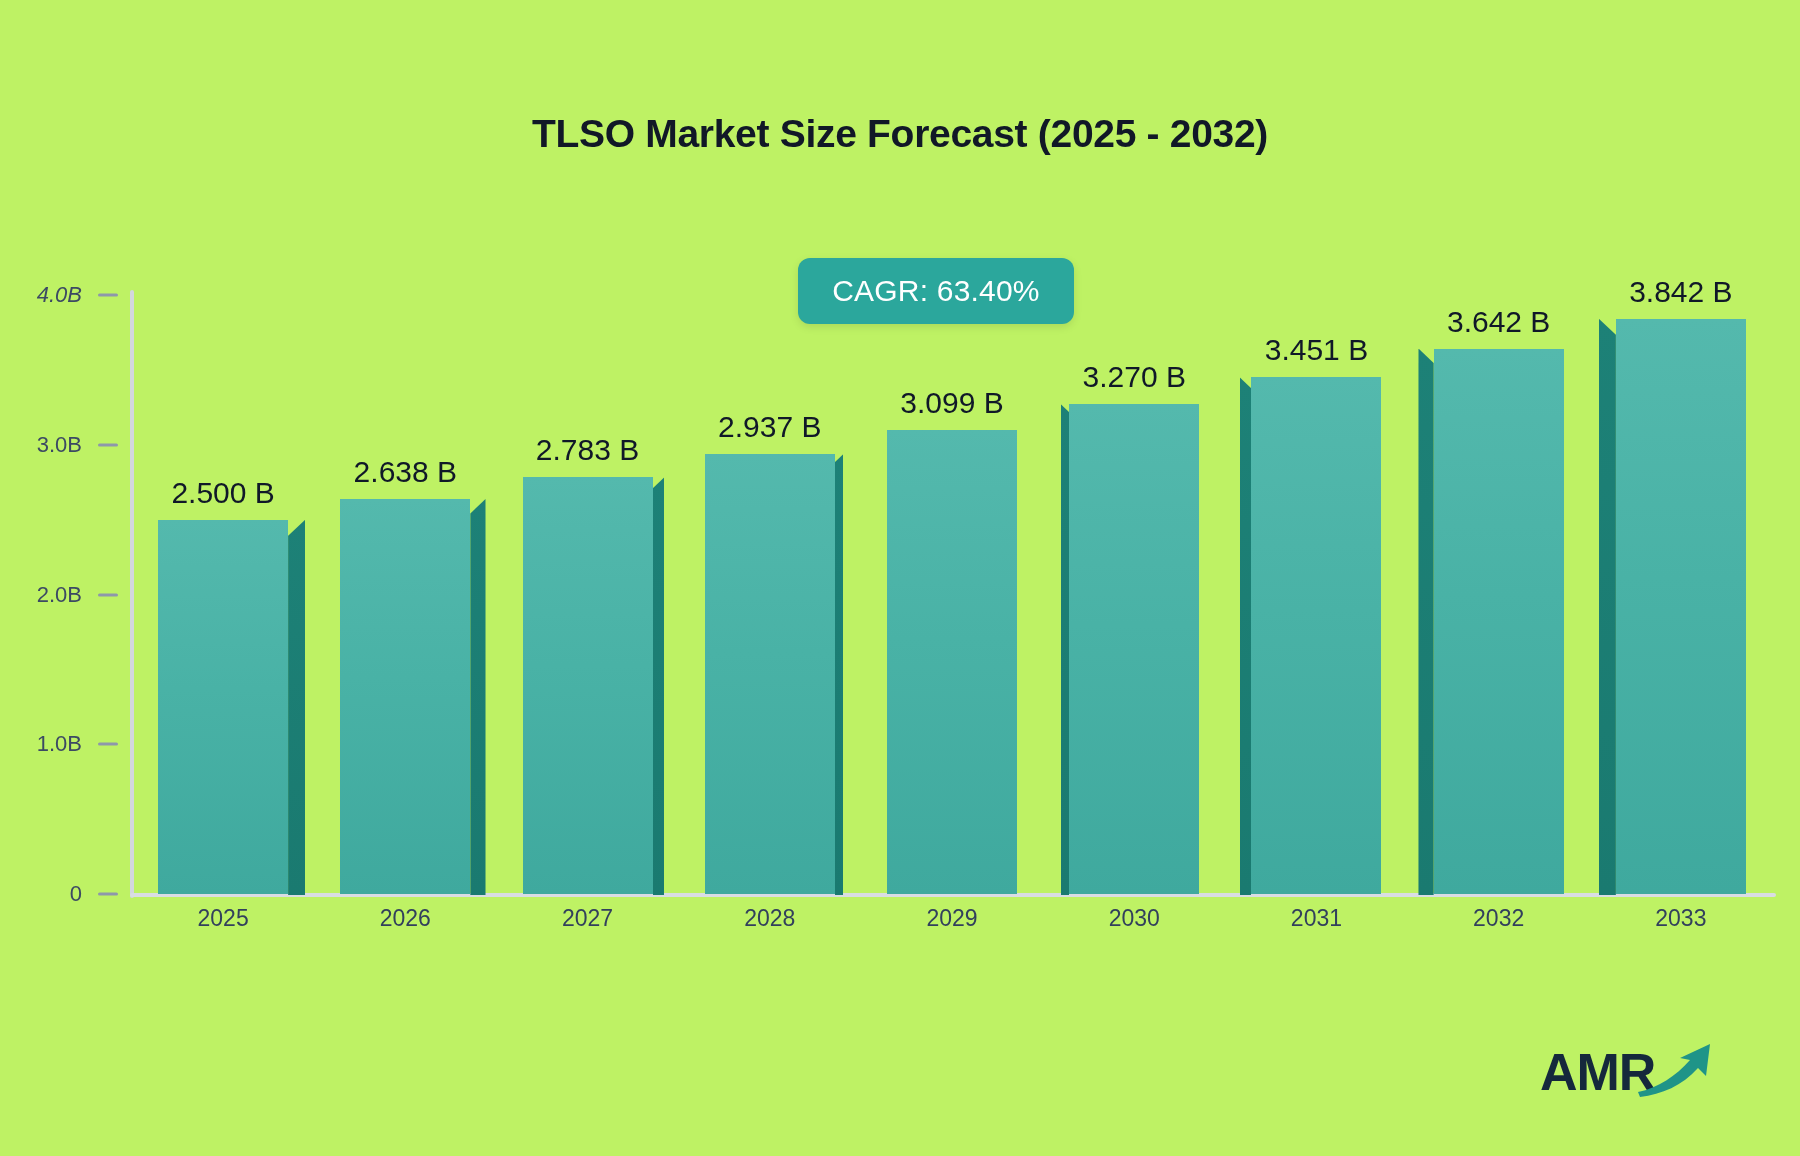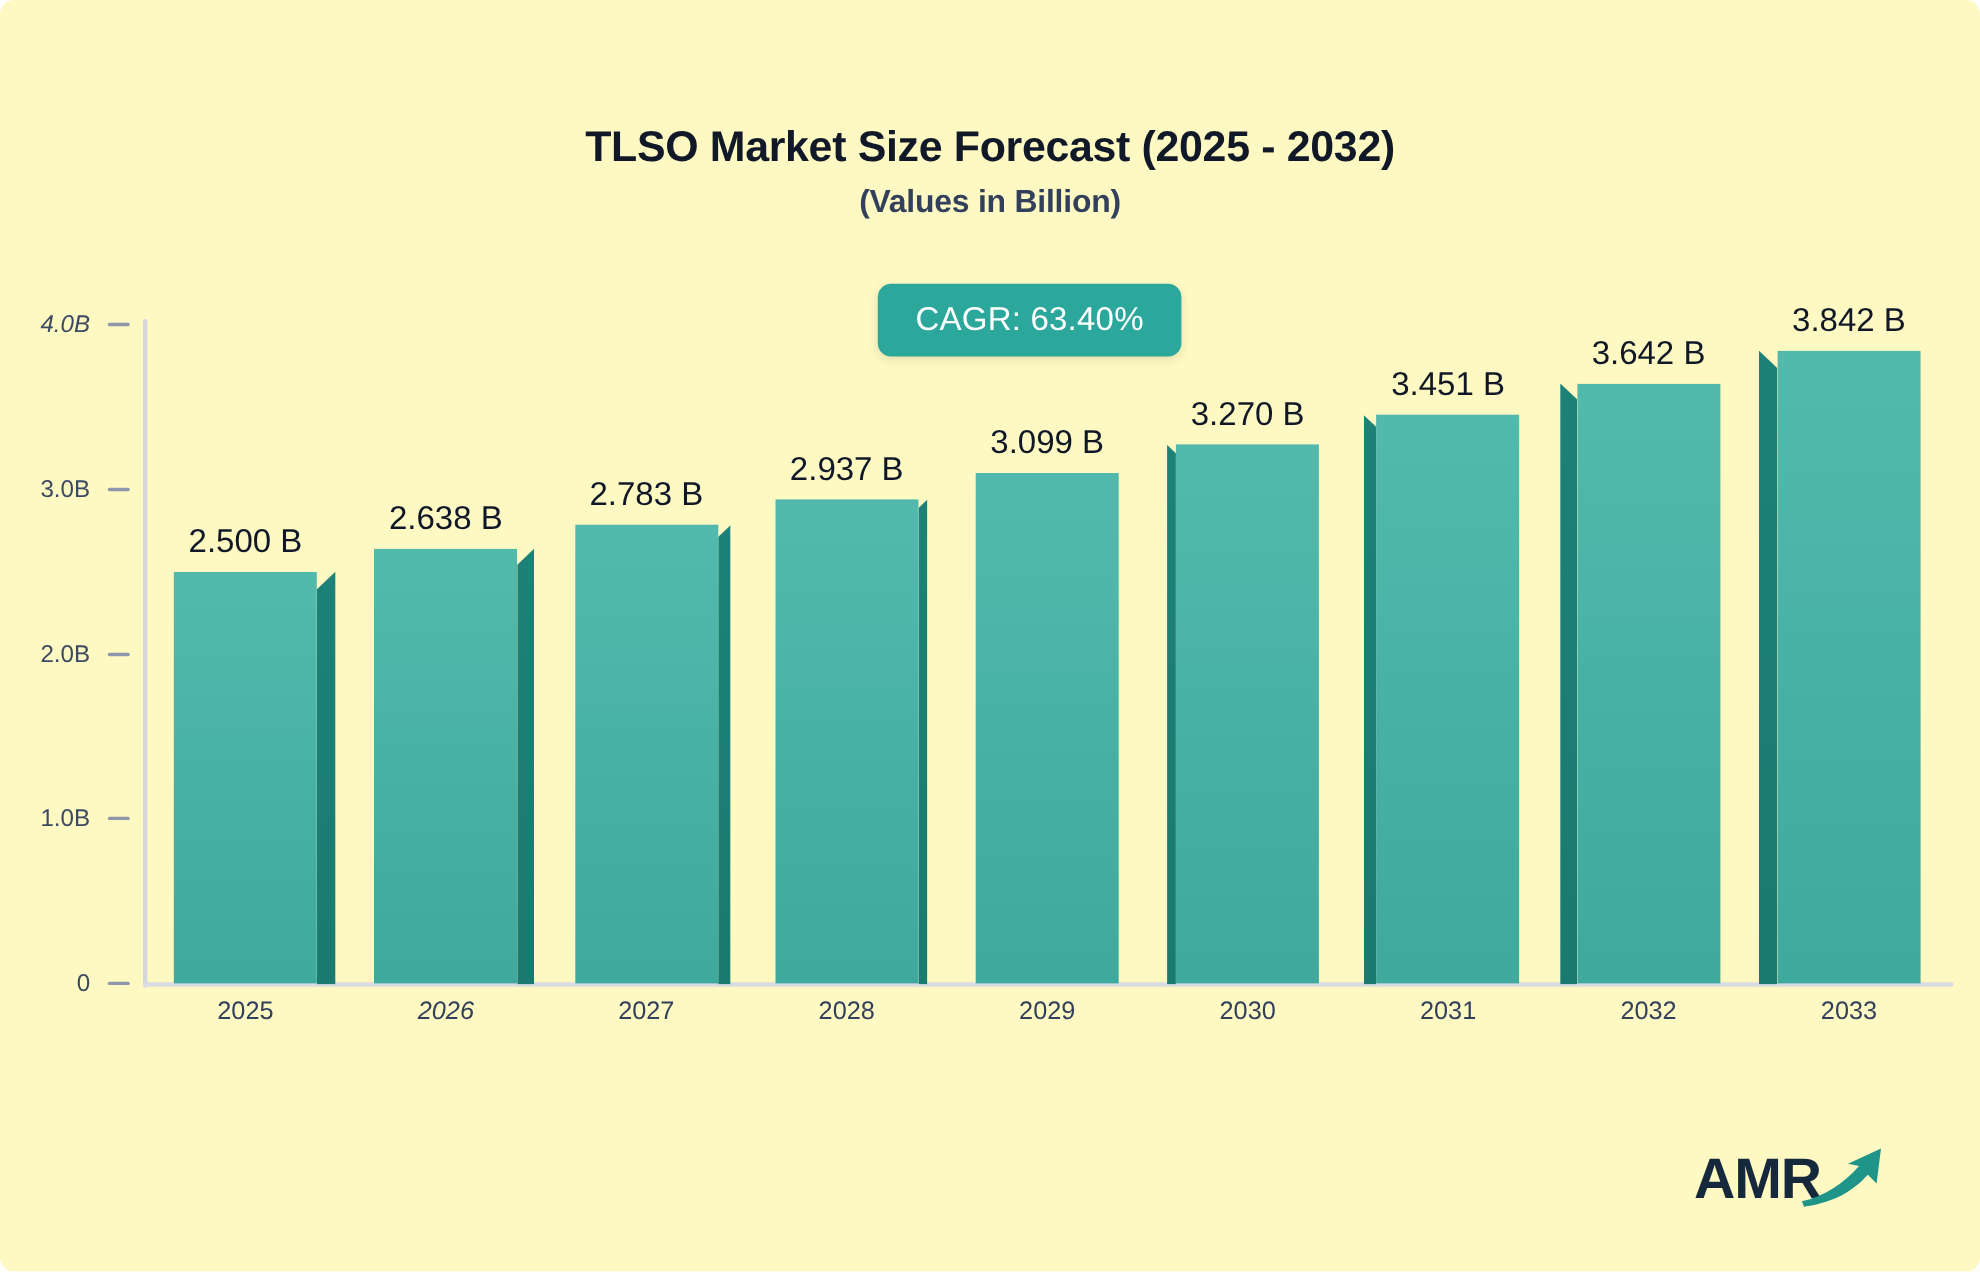--- a/index.html
+++ b/index.html
@@ -2,21 +2,21 @@
 <html><head>
 <meta charset="utf-8">
 <style>
   * { margin:0; padding:0; box-sizing:border-box; }
   html, body {
     width:1800px; height:1156px;
     background:#ffffff;
     font-family:"Liberation Sans", sans-serif;
     overflow:hidden;
   }
-  #page { position:relative; width:1800px; height:1156px; background:#fef9c3;border-radius:13px; }
+  #page { position:relative; width:1800px; height:1156px; background:#bef264; }
 
   
   .title {
     position:absolute; left:0; top:112px; width:1800px;
     text-align:center;
     font-size:39px; font-weight:bold; color:#111827;
     letter-spacing:-0.3px;
   }
   .subtitle {
     position:absolute; left:0; top:168px; width:1800px;
@@ -106,21 +106,20 @@
     color:#15283c; letter-spacing:-1px;
   }
   .logo-arrow { position:absolute; left:96px; top:2px; }
 </style>
 </head>
 <body>
 
 <div id="page">
 
   <div class="title">TLSO Market Size Forecast (2025 - 2032)</div>
-  <div class="subtitle">(Values in Billion)</div>
 
   <div class="cagr-badge">CAGR: 63.40%</div>
 
   <div id="plot">
     <div class="axis-line"></div>
     <div class="baseline"></div>
     <div id="yticks">
         <div class="ytick-label" style="top: 894px; right: 1718px;">0</div>
         <div class="ytick-dash" style="top: 894px; left: 98px;"></div>
         <div class="ytick-label" style="top: 744.25px; right: 1718px;">1.0B</div>
@@ -173,21 +172,21 @@
         </div>
         <div class="bar-label" style="left: 1498.67px; top: 304.611px;">3.642 B</div>
         <div class="bar-group" style="left: 1615.89px; top: 318.66px; width: 130px; height: 575.34px;">
           <div class="bar-side" style="width: 17px; height: 576.34px; left: -17px; clip-path: polygon(0px 0px, 100% 16.15px, 100% 100%, 0px 100%);"></div>
           <div class="bar-face"></div>
         </div>
         <div class="bar-label" style="left: 1680.89px; top: 274.66px;">3.842 B</div>
       </div>
     <div id="xticks">
         <div class="xtick-label" style="left: 223.111px;">2025</div>
-        <div class="xtick-label" style="left: 405.333px; font-style: italic;">2026</div>
+        <div class="xtick-label" style="left: 405.333px;">2026</div>
         <div class="xtick-label" style="left: 587.556px;">2027</div>
         <div class="xtick-label" style="left: 769.778px;">2028</div>
         <div class="xtick-label" style="left: 952px;">2029</div>
         <div class="xtick-label" style="left: 1134.22px;">2030</div>
         <div class="xtick-label" style="left: 1316.44px;">2031</div>
         <div class="xtick-label" style="left: 1498.67px;">2032</div>
         <div class="xtick-label" style="left: 1680.89px;">2033</div>
       </div>
   </div>
 

